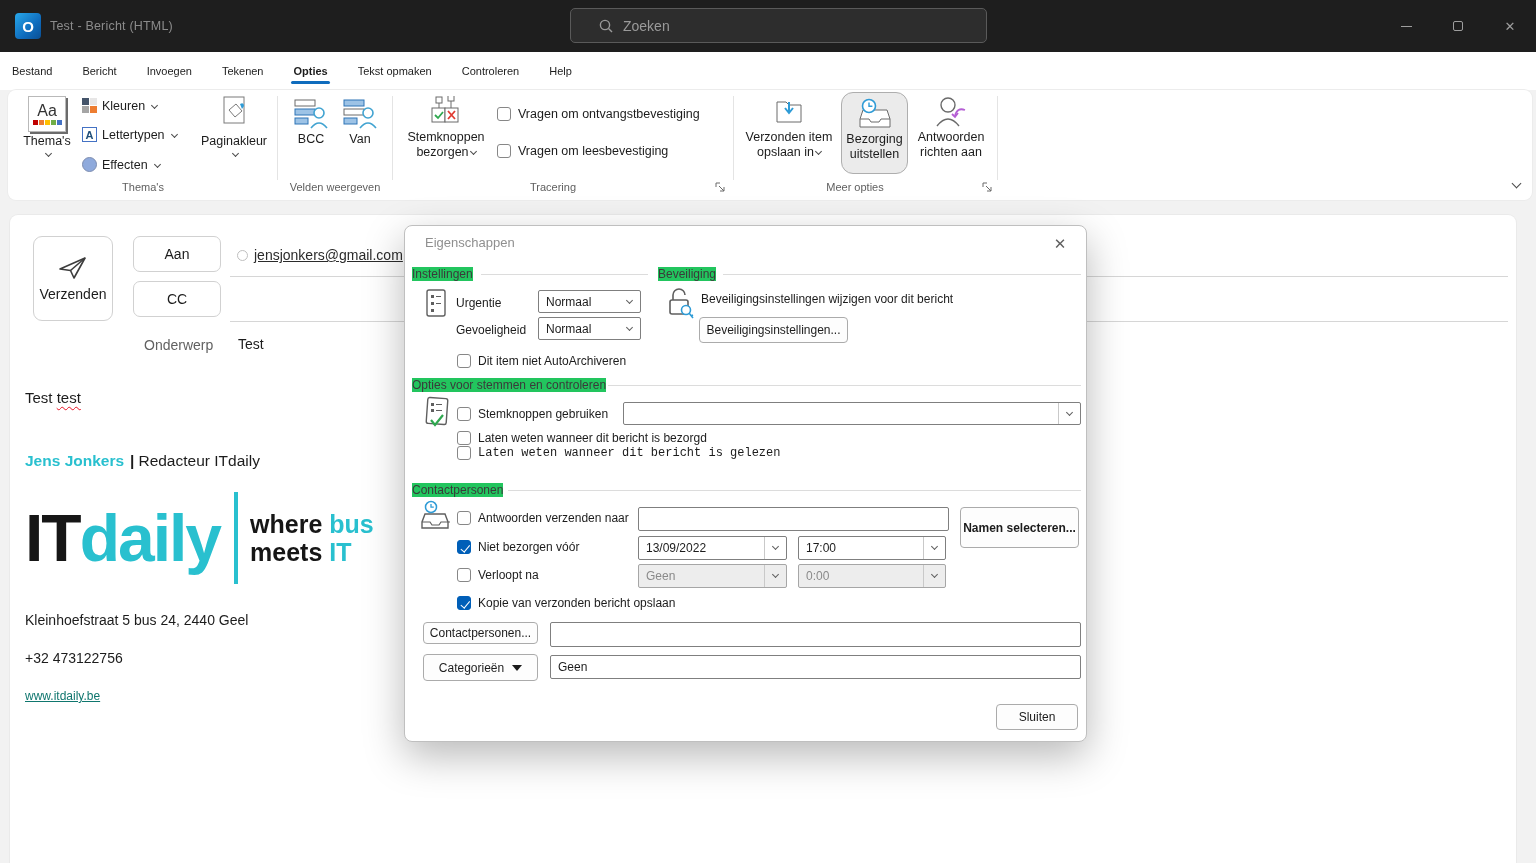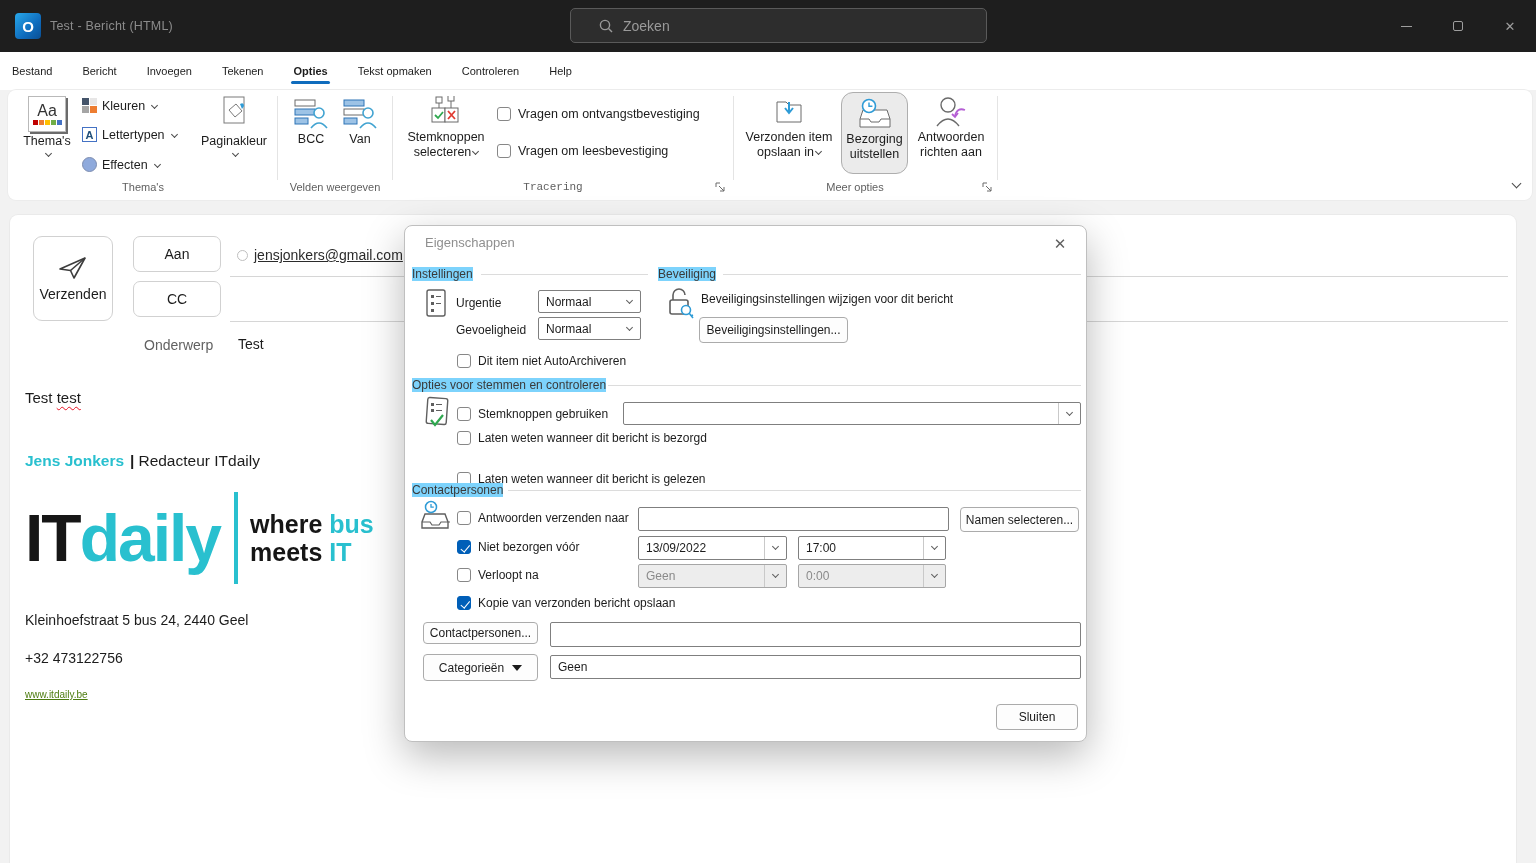--- a/index.html
+++ b/index.html
@@ -82,29 +82,29 @@
   .sig-sep { color:#1c1c1c; font-weight:bold; padding:0 4px 0 6px; }
   .sig-role { color:#1c1c1c; }
   .logo { position:absolute; left:25px; top:492px; display:flex; align-items:stretch; white-space:nowrap; }
   .logo-main { font-size:66px; font-weight:800; letter-spacing:-2px; line-height:92px; }
   .logo-it { color:#161616; }
   .logo-daily { color:#29c0cf; }
   .logo-bar { width:4px; background:#29c0cf; margin:0 12px 0 14px; }
   .logo-tag { display:flex; flex-direction:column; justify-content:center; font-size:25px; font-weight:bold; line-height:28px; }
   .tag-black { color:#161616; } .tag-teal { color:#29c0cf; }
   .addr { position:absolute; font-size:14px; color:#1c1c1c; }
-  .weblink { position:absolute; font-size:10px; color:#4d7c0f; text-decoration:underline; }
+  .weblink { position:absolute; font-size:12px; color:#0f766e; text-decoration:underline; }
 
   
   .dialog { position:absolute; left:404px; top:225px; width:683px; height:517px; background:#fff;
             border:1px solid #bfbfbf; border-radius:8px; box-shadow:0 14px 40px rgba(0,0,0,.28); z-index:10; }
   .dlg-title { position:absolute; left:20px; top:9px; font-size:13px; color:#8f8f8f; }
   .dlg-close { position:absolute; right:16px; top:8px; font-size:15px; color:#5f5f5f; width:20px; height:20px;
                display:flex; align-items:center; justify-content:center; }
-  .gsec { position:absolute; font-size:12px; color:#3a3a3a; background:#7dd3fc; }
+  .gsec { position:absolute; font-size:12px; color:#3a3a3a; background:#22c55e; }
   .grule { position:absolute; height:1px; background:#dcdcdc; }
   .dlbl { position:absolute; font-size:12px; color:#1c1c1c; white-space:nowrap; }
   .dcheck { position:absolute; display:flex; align-items:center; gap:7px; font-size:12px; color:#1c1c1c; white-space:nowrap; }
   .dselect { position:absolute; border:1px solid #7f7f7f; border-radius:2px; background:#fff; display:flex;
              align-items:center; font-size:12px; color:#1c1c1c; }
   .dselect .val { flex:1; padding:0 7px; }
   .dselect .dd { width:22px; align-self:stretch; display:flex; align-items:center; justify-content:center; }
   .dselect .dd.boxed { border-left:1px solid #c9c9c9; }
   .dselect.disabled { background:#ededed; color:#8a8a8a; border-color:#a6a6a6; }
   .dfield { position:absolute; border:1px solid #7f7f7f; border-radius:2px; background:#fff; font-size:12px;
@@ -233,31 +233,31 @@
       <rect x="7" y="1" width="6" height="6" fill="#fff" stroke="#6a6a6a"></rect>
       <rect x="19" y="-1" width="6" height="6" fill="#fff" stroke="#6a6a6a"></rect>
       <line x1="10" y1="7" x2="10" y2="12" stroke="#6a6a6a"></line>
       <line x1="22" y1="5" x2="22" y2="12" stroke="#6a6a6a"></line>
       <rect x="3" y="12" width="13" height="14" fill="#fff" stroke="#6a6a6a"></rect>
       <rect x="16" y="12" width="13" height="14" fill="#fff" stroke="#6a6a6a"></rect>
       <path d="M6 19 l3 3 5 -6" fill="none" stroke="#2fa84f" stroke-width="1.8"></path>
       <path d="M19 15 l7 8 M26 15 l-7 8" stroke="#e03c32" stroke-width="1.8"></path>
     </svg>
     <span><span>Stemknoppen</span><br>
-    <span>selecteren</span><span class="chev"></span></span>
+    <span>bezorgen</span><span class="chev"></span></span>
   </div>
   <div class="rcheckrow" style="left:497px; top:107px;">
     <span class="cbx"></span>
     <span>Vragen om ontvangstbevestiging</span>
   </div>
   <div class="rcheckrow" style="left:497px; top:144px;">
     <span class="cbx"></span>
     <span>Vragen om leesbevestiging</span>
   </div>
-  <div class="rgroup-label" style="left:500px; width:106px;font-family:Liberation Mono, monospace;">Tracering</div>
+  <div class="rgroup-label" style="left:500px; width:106px;">Tracering</div>
   <svg class="launcher" style="left:714px; top:181px;" viewBox="0 0 12 12">
     <path d="M2 2 h4 M2 2 v4" stroke="#6a6a6a" fill="none"></path>
     <path d="M5 5 l5 5 M10 10 v-4 M10 10 h-4" stroke="#6a6a6a" fill="none"></path>
   </svg>
 
   <div class="rbtn" style="left:737px; top:96px; width:104px;">
     <svg width="34" height="32" viewBox="0 0 34 32">
       <path d="M5 6 h9 l3 3 h12 v17 h-24 z" fill="#fff" stroke="#6a6a6a"></path>
       <path d="M17 6 v10 M13 12 l4 5 4 -5" fill="none" stroke="#2e9bd6" stroke-width="2"></path>
     </svg>
@@ -399,39 +399,39 @@
     <div class="dselect" style="left:218px; top:176px; width:458px; height:23px;">
       <span class="val"></span>
       <span class="dd boxed">
           <span class="dchev"></span>
         </span>
     </div>
     <div class="dcheck" style="left:52px; top:205px;">
       <span class="cbx"></span>
       <span>Laten weten wanneer dit bericht is bezorgd</span>
     </div>
-    <div class="dcheck" style="left:52px; top:246px;">
+    <div class="dcheck" style="left:52px; top:220px;font-family:Liberation Mono, monospace;">
       <span class="cbx"></span>
       <span>Laten weten wanneer dit bericht is gelezen</span>
     </div>
 
     <div class="gsec" style="left:7px; top:257px;">Contactpersonen</div>
     <div class="grule" style="left:103px; top:264px; width:573px;"></div>
     <svg class="dicon" style="left:16px; top:274px;" width="30" height="32" viewBox="0 0 30 32">
       <path d="M4 14 h20 l3 8 v6 h-26 v-6 z" fill="#fff" stroke="#5f5f5f" stroke-width="1.4"></path>
       <path d="M1 22 h8 l2 3 h7 l2 -3 h9" fill="none" stroke="#5f5f5f" stroke-width="1.2"></path>
       <circle cx="10" cy="7" r="5.5" fill="#fff" stroke="#2e9bd6" stroke-width="1.5"></circle>
       <path d="M10 4 v3.2 h2.8" fill="none" stroke="#2e9bd6" stroke-width="1.3"></path>
     </svg>
     <div class="dcheck" style="left:52px; top:285px;">
       <span class="cbx"></span>
       <span>Antwoorden verzenden naar</span>
     </div>
     <div class="dfield" style="left:233px; top:281px; width:311px; height:24px;"></div>
-    <div class="dbtn" style="left:555px; top:281px; width:119px; height:25px;">
+    <div class="dbtn" style="left:555px; top:281px; width:119px; height:41px;font-weight:bold;">
       <span>Namen selecteren...</span>
     </div>
     <div class="dcheck" style="left:52px; top:314px;">
       <span class="cbx checked"></span>
       <span>Niet bezorgen vóór</span>
     </div>
     <div class="dselect" style="left:233px; top:310px; width:149px; height:24px;">
       <span class="val">13/09/2022</span>
       <span class="dd boxed">
           <span class="dchev"></span>

